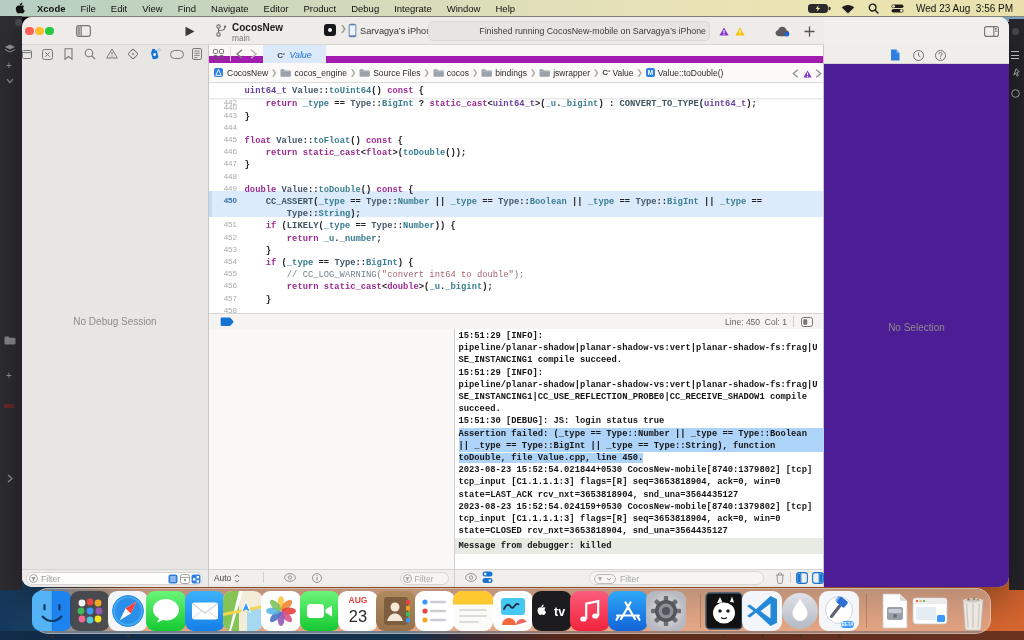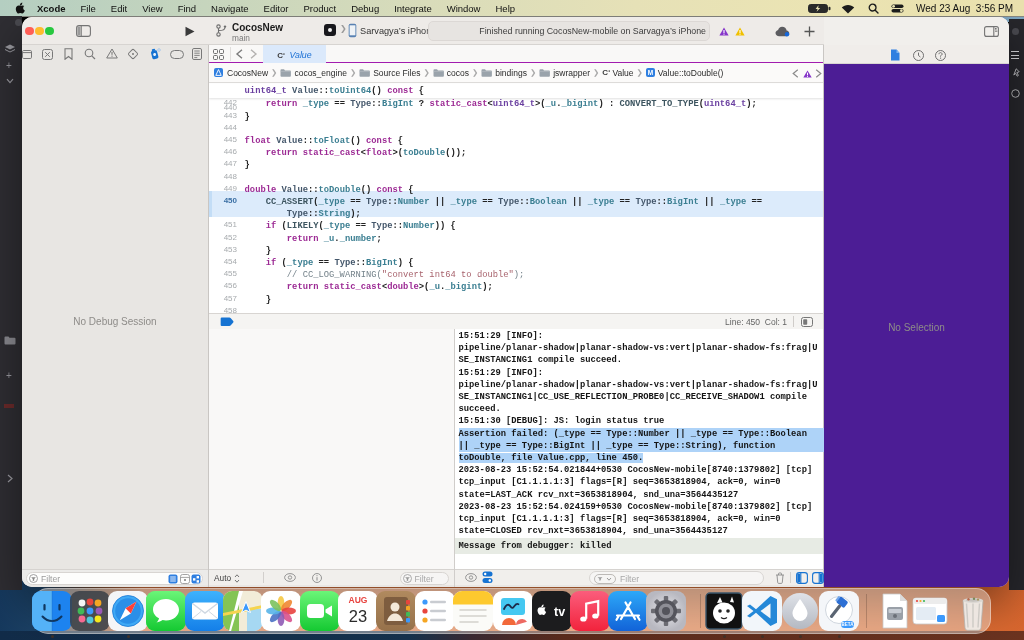--- a/index.html
+++ b/index.html
@@ -25,21 +25,21 @@
 #toolbarR{left:802px;top:0;width:185px;height:28px;background:#f1efec}
 .tl{width:8.4px;height:8.4px;border-radius:50%;top:9.8px}
 
 
 #nav{left:0;top:28px;width:186px;height:542px;background:#e8e6e3}
 #navDivider{left:186px;top:28px;width:1px;height:542px;background:#c9c6c3}
 #inspDivider{left:801px;top:28px;width:1px;height:542px;background:#c9c6c3}
 #insp{left:802px;top:28px;width:185px;height:542px;background:#4c1d95}
 #inspBar{left:0;top:0;width:185px;height:19px;background:#f0EDEA;border-bottom:1px solid #d8d5d2}
 
-#tabbar{left:187px;top:28px;width:614px;height:18px;background:#f9f8f7;border-bottom:1px solid #a21caf}
+#tabbar{left:187px;top:28px;width:614px;height:18px;background:#f9f8f7;border-bottom:7px solid #a21caf}
 #tab{left:54px;top:0;width:63px;height:18px;background:#dbe9fb;text-align:center}
 #crumbs{left:187px;top:46px;width:614px;height:20px;background:#fbfaf9;border-bottom:1px solid #dddbd9;display:flex;align-items:center;font-size:8.5px;color:#2b2b2b;padding-left:5px;white-space:nowrap}
 .sep{color:#a9a9a9;margin:0 3px;font-size:7.5px}
 .fold{width:11px;height:8px;margin-right:3px}
 #code{left:187px;top:66px;width:614px;height:230px;background:#fff;overflow:hidden;font-size:8.8px;line-height:12.2px;font-weight:bold;color:#222}
 .crow{position:absolute;left:0;width:614px;height:12.2px;white-space:pre}
 .g{display:inline-block;width:28px;text-align:right;color:#a7abae;font-weight:normal;font-size:8px;vertical-align:top}
 .cd{display:inline-block;margin-left:7.6px}
 i{font-style:normal}
 .kw{color:#9c2a94}.tn{color:#44576b}.mb{color:#3a7e91}.mc{color:#3d5560}.pu{color:#6a3fa0}.cm{color:#74828a;font-weight:normal}.cs{color:#a8636d;font-weight:normal}

